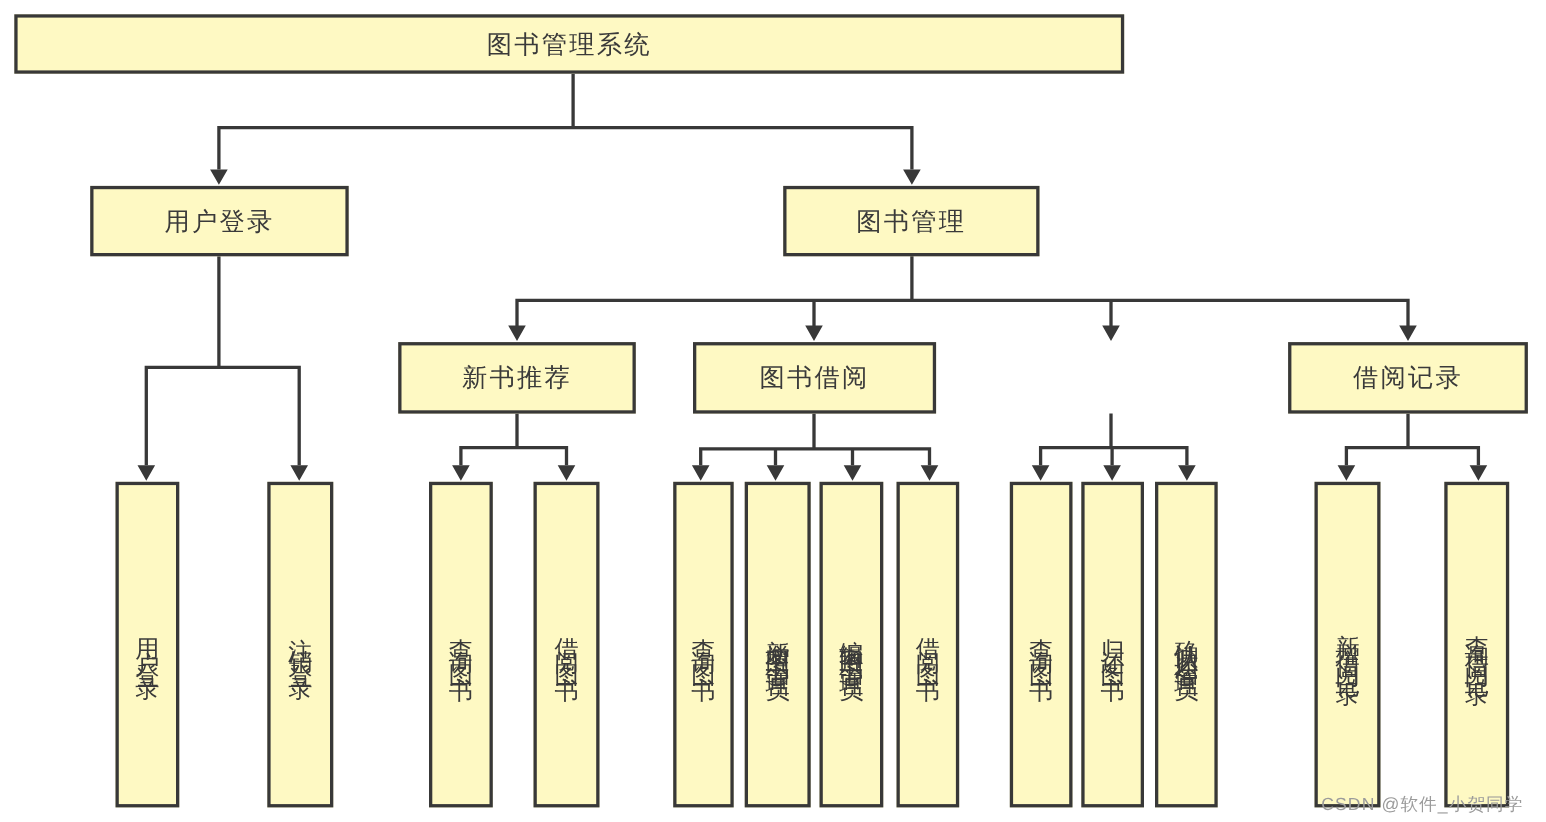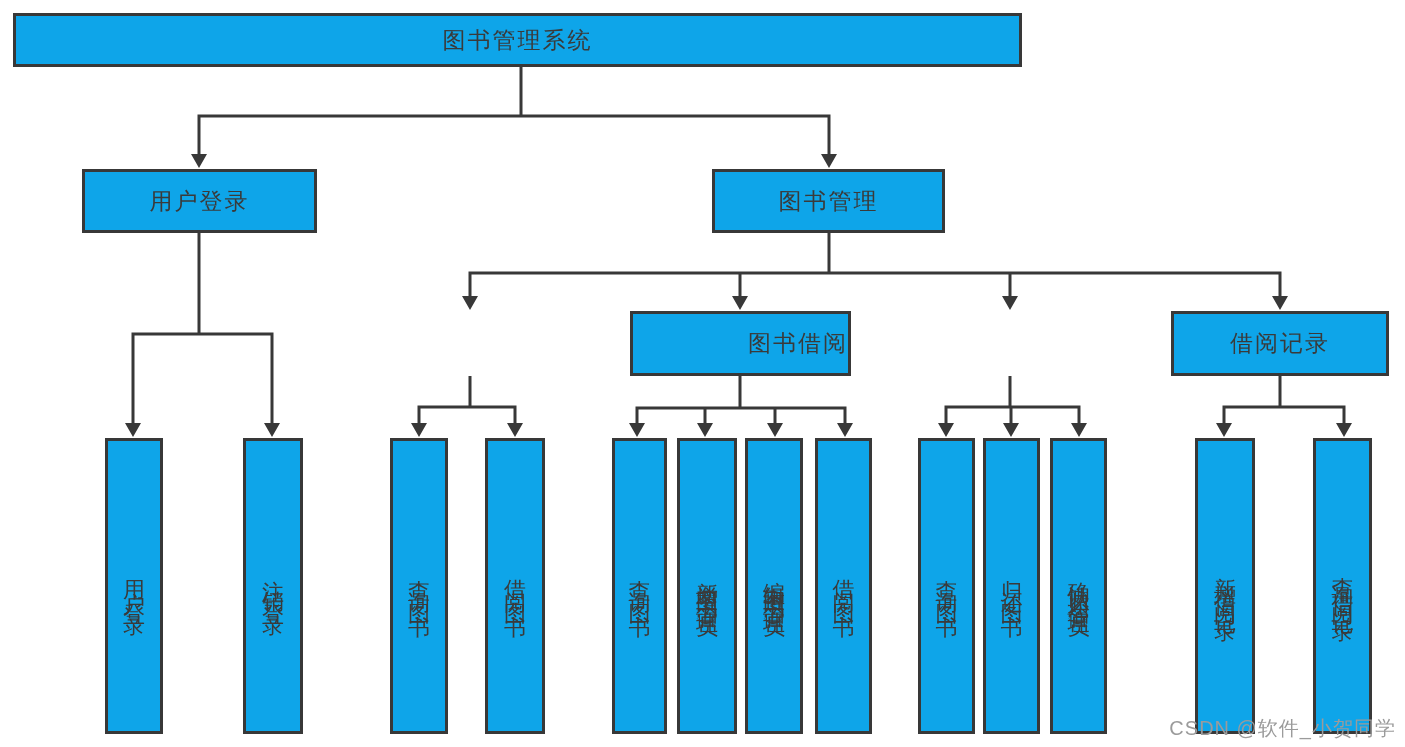--- a/index.html
+++ b/index.html
@@ -4,37 +4,37 @@
 <style>
   :root { --line:#383838; --text:#3a3a3a; --wm:#9b9b9b; --bg:#ffffff; }
   html,body { margin:0; padding:0; }
   body { background:var(--bg); font-family:"Liberation Sans","DejaVu Sans",sans-serif; }
   #diagram {
     position:relative; width:1405px; height:747px; background:var(--bg);
     overflow:hidden;
   }
   #connectors { position:absolute; left:0; top:0; width:1405px; height:747px; }
   .hbox, .vbox {
-    position:absolute; box-sizing:border-box; background:#0ea5e9;
+    position:absolute; box-sizing:border-box; background:#fef9c3;
     border:3px solid var(--line);
     display:flex; align-items:center; justify-content:center;
   }
   .hbox .lbl {
     font-size:23px; letter-spacing:2px; color:var(--text); white-space:nowrap;
   }
   .vbox .lbl {
     writing-mode:vertical-rl; text-orientation:mixed;
     font-size:22px; color:var(--text); white-space:nowrap;
   }
   .ls-lg .lbl { letter-spacing:12px; }
   .ls-md .lbl { letter-spacing:9px; }
   .ls-sm .lbl { letter-spacing:5px; }
   #watermark {
-    position:absolute; right:9px; bottom:5px;
-    font-size:20px; letter-spacing:1px; color:var(--wm); white-space:nowrap;
+    position:absolute; right:20px; bottom:5px;
+    font-size:16px; letter-spacing:1px; color:var(--wm); white-space:nowrap;
   }
 </style>
 </head>
 <body>
 
 <div id="diagram">
 
   <svg id="connectors" viewBox="0 0 1405 747" xmlns="http://www.w3.org/2000/svg">
     <path fill="none" stroke-width="3" d="M521 67 V116 M199 154 V116 H829 V154
              M199 233 V334 M133 423 V334 H272 V423
@@ -59,21 +59,24 @@
     <span class="lbl">图书管理系统</span>
   </div>
 
   <div class="hbox" style="left:82px; top:169px; width:235px; height:64px;">
     <span class="lbl">用户登录</span>
   </div>
   <div class="hbox" style="left:712px; top:169px; width:233px; height:64px;text-align:right;">
     <span class="lbl">图书管理</span>
   </div>
 
-  <div class="hbox" style="left:630px; top:311px; width:221px; height:65px;justify-content:flex-end;">
+  <div class="hbox" style="left:362px; top:311px; width:216px; height:65px;">
+    <span class="lbl">新书推荐</span>
+  </div>
+  <div class="hbox" style="left:630px; top:311px; width:221px; height:65px;">
     <span class="lbl">图书借阅</span>
   </div>
   <div class="hbox" style="left:1171px; top:311px; width:218px; height:65px;">
     <span class="lbl">借阅记录</span>
   </div>
 
   <div class="vbox ls-lg" style="left:105px; top:438px; width:58px; height:296px;">
     <span class="lbl">用户登录</span>
   </div>
   <div class="vbox ls-lg" style="left:243px; top:438px; width:60px; height:296px;">

